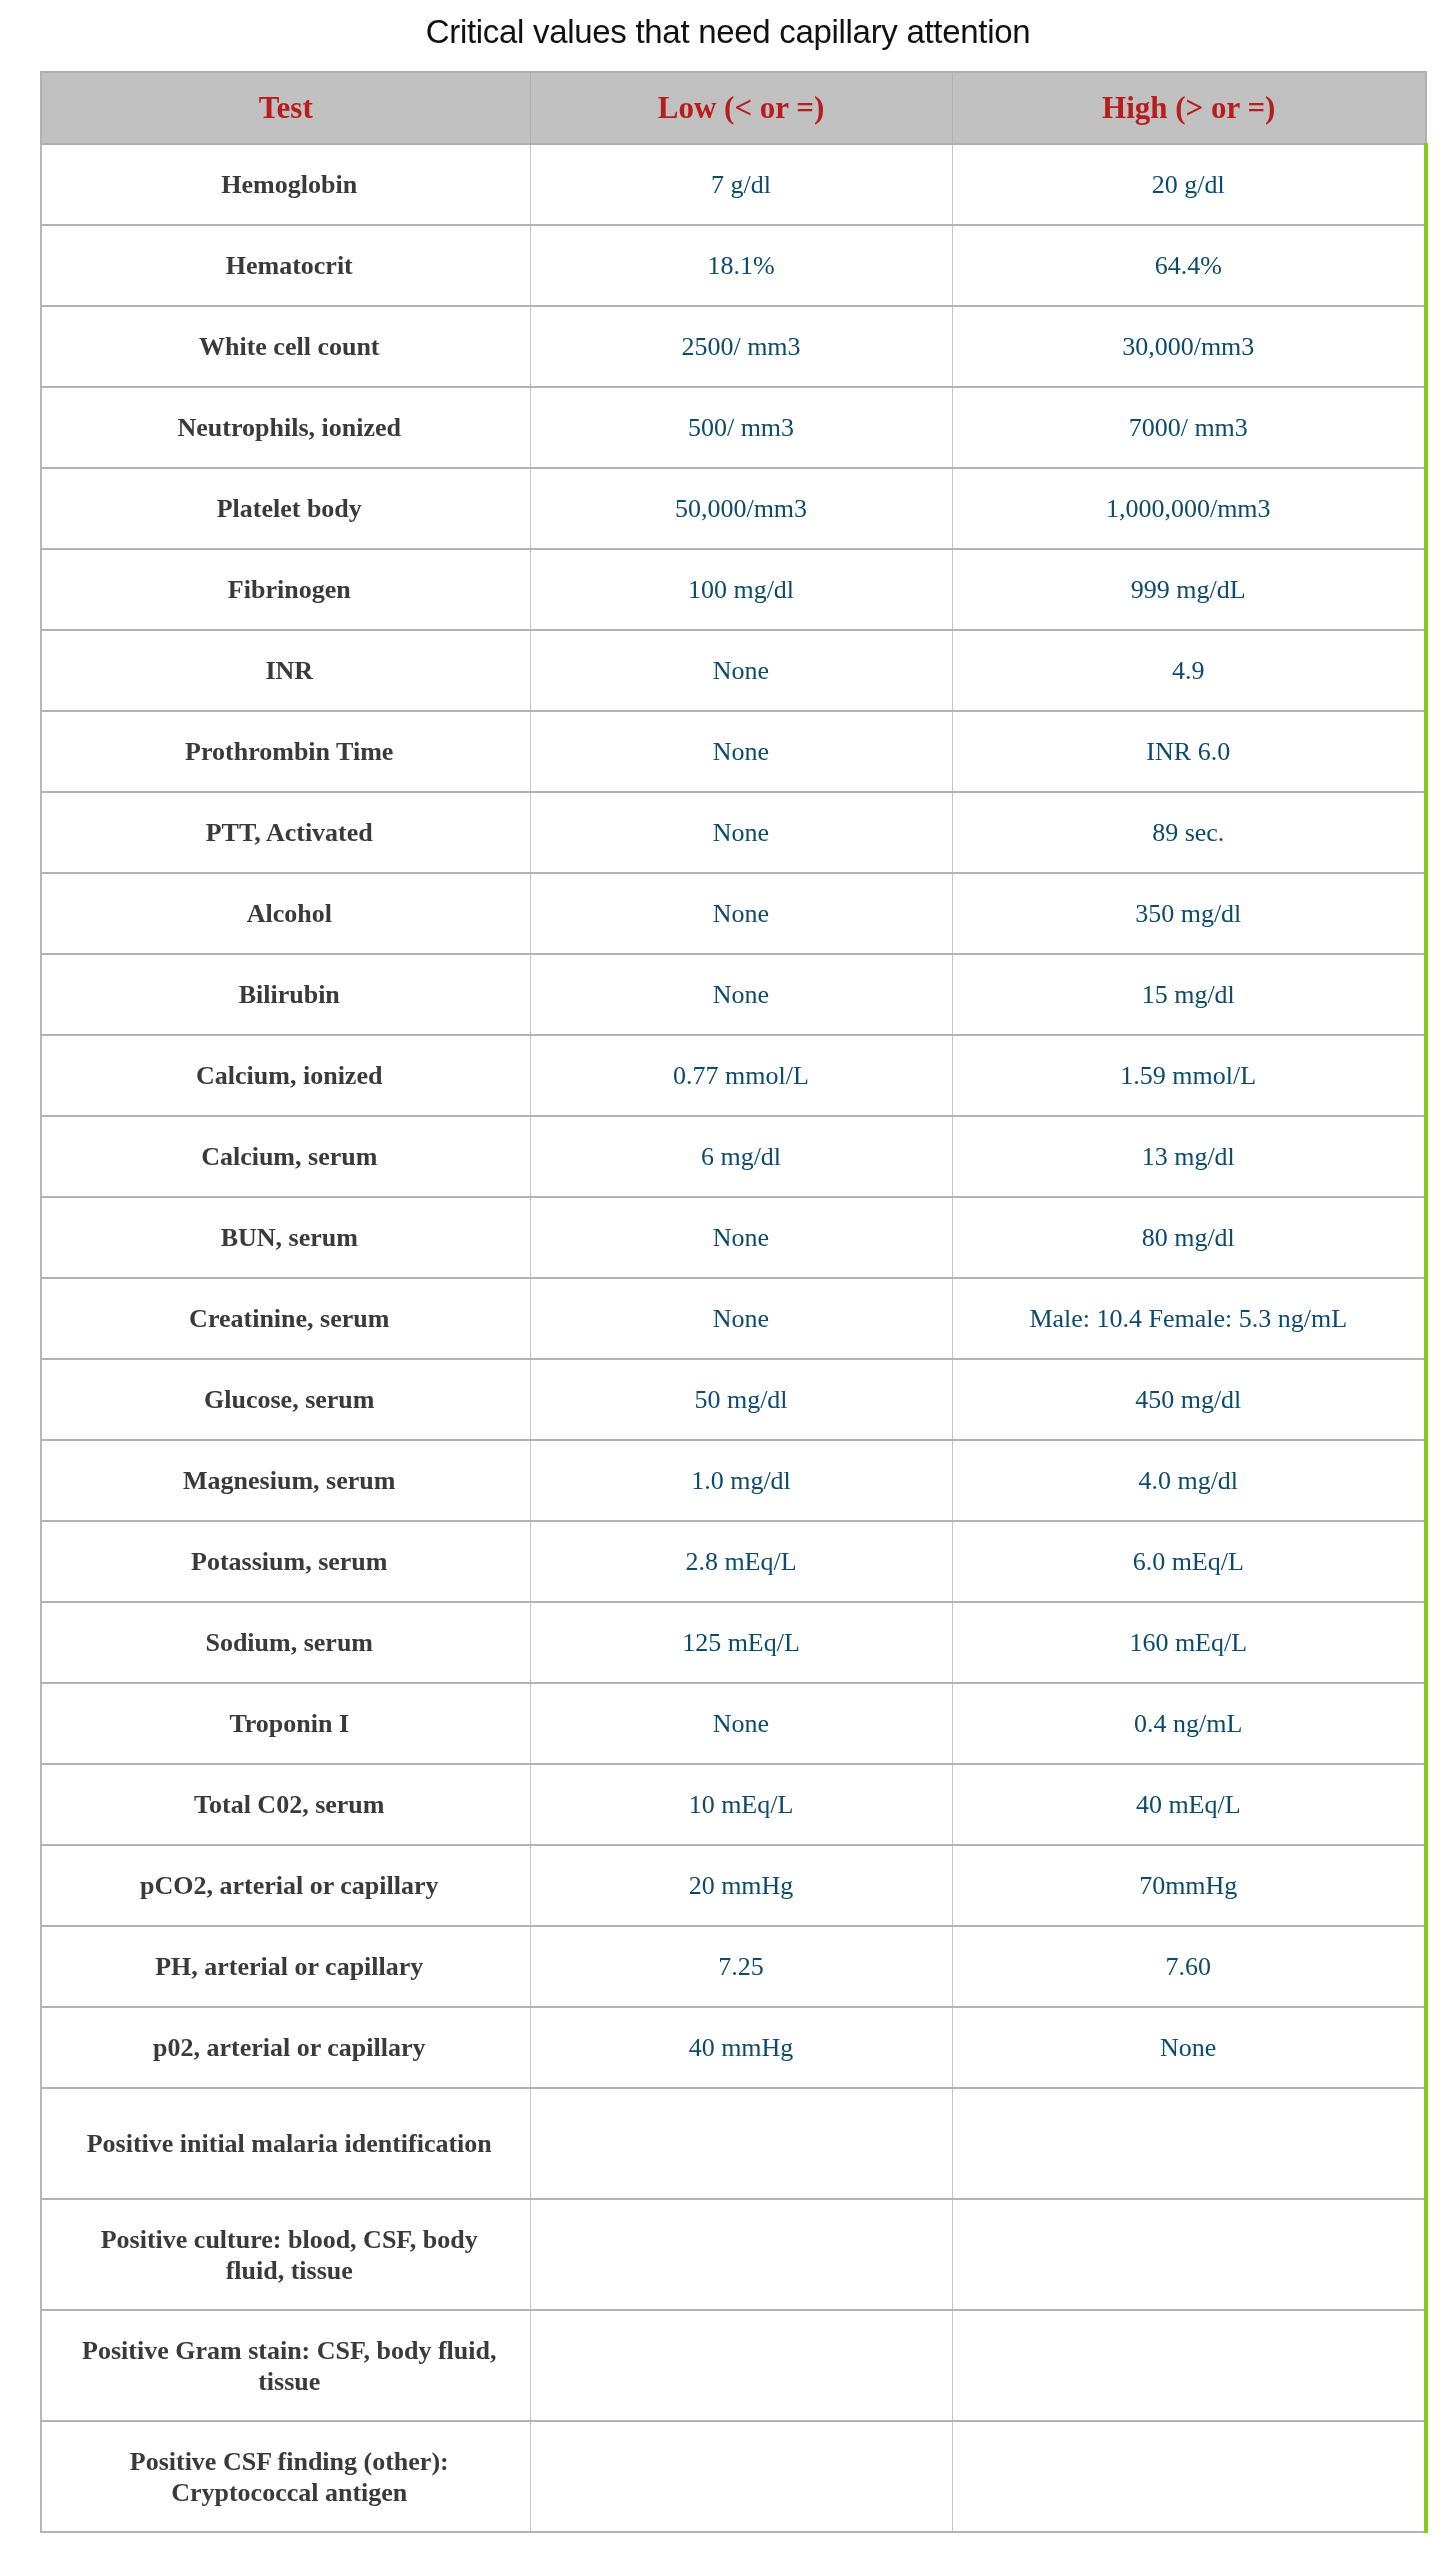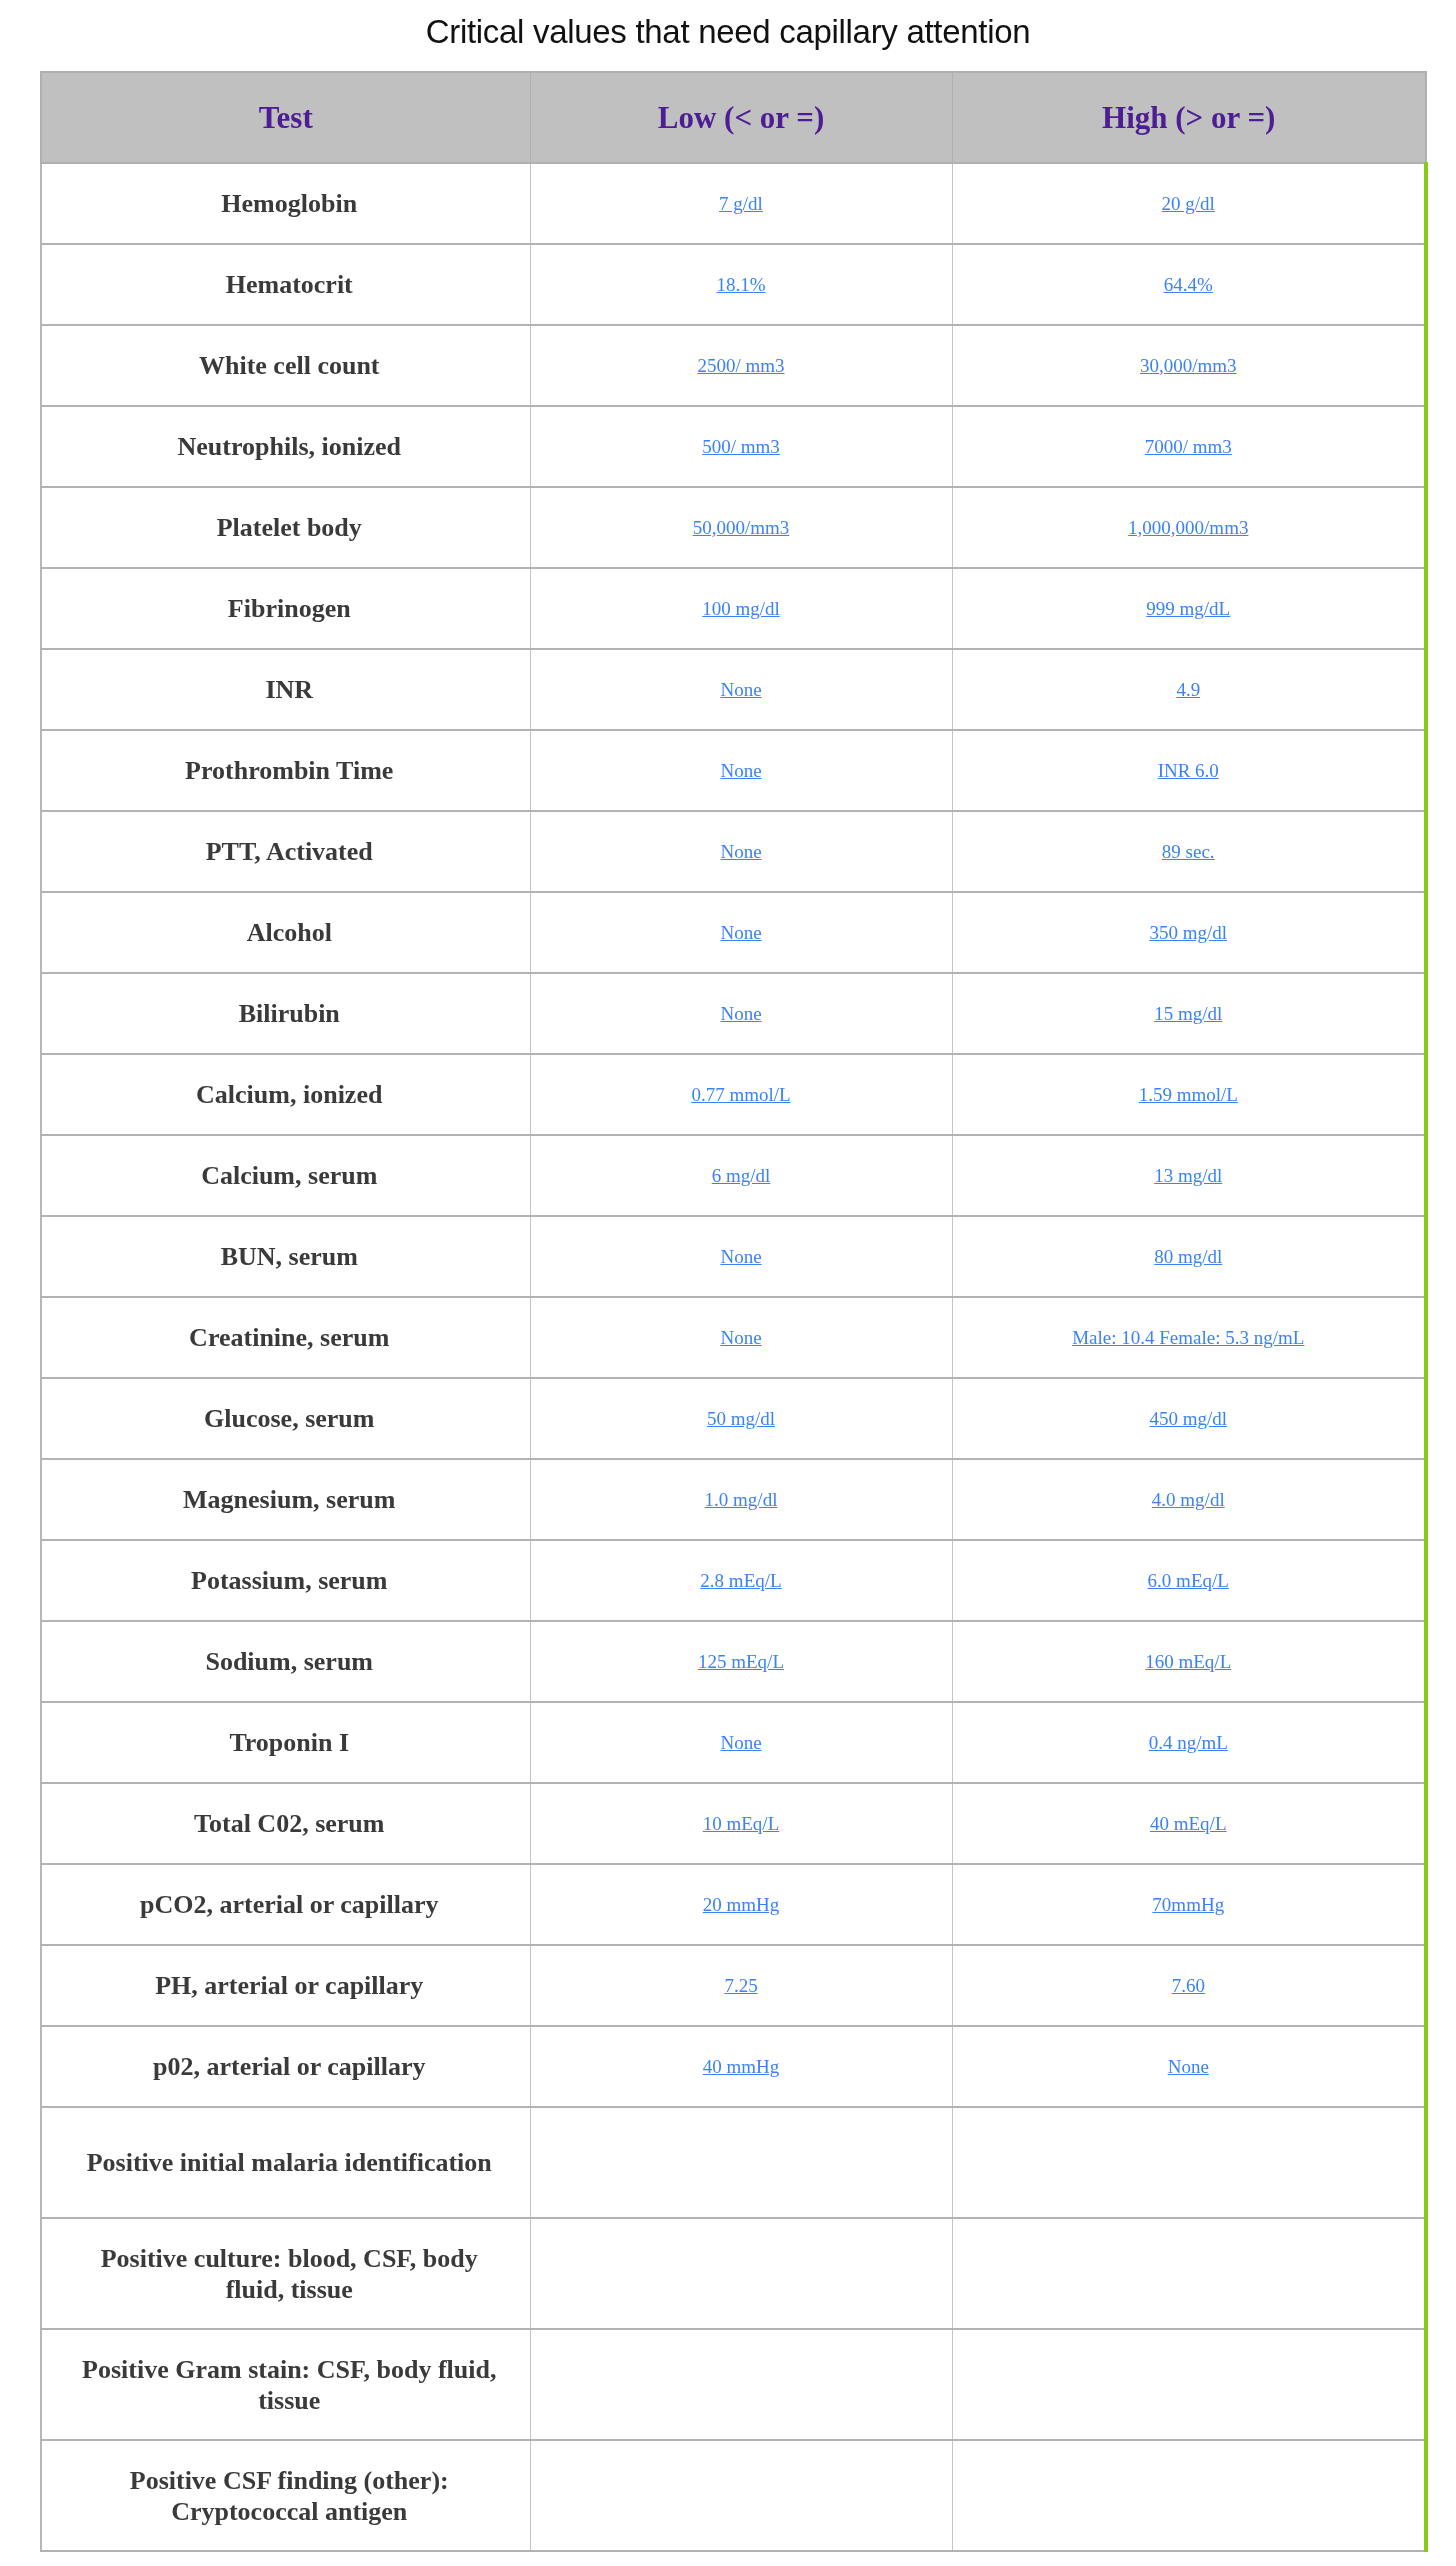--- a/index.html
+++ b/index.html
@@ -43,42 +43,41 @@
       text-align: center;
       vertical-align: middle;
       padding: 0 20px;
       box-sizing: border-box;
     }
     table.crit td { border-left-width: 1px; border-right-width: 1px; border-color: #c4c4c4 #c4c4c4 #b3b3b3 #c4c4c4; }
     table.crit td:first-child { border-left: 2px solid #b7b7b7; }
     table.crit td:last-child { border-right: 4px solid #84cc16; text-align: center; }
     table.crit thead th {
       background: #bfc0bf;
-      height: 91px;
+      height: 72px;
       font-size: 31px;
       font-weight: bold;
-      color: #4c1d95;
+      color: #b91c1c;
       border-left-width: 1px;
       border-right-width: 1px;
       border-color: #b0b0b0;
     }
     table.crit thead th:first-child { border-left: 2px solid #b0b0b0; }
     table.crit thead th:last-child { border-right: 2px solid #b0b0b0; }
     table.crit tbody tr.r td { height: 81px; }
     table.crit tbody tr.r2 td { height: 111px; line-height: 31px; margin-top: 21px; }
     table.crit td.name {
       font-weight: bold;
       font-size: 26px;
       color: #3a3a3a;
       padding-left: 27px;
     }
     table.crit td.val {
-      font-size: 19px;
-      color: #3b82f6;
-      text-decoration: underline;
+      font-size: 26px;
+      color: #0c4a6e;
     }
   </style>
 </head>
 <body>
 
 <div class="title">Critical values that need capillary attention</div>
 
 <table class="crit">
   <colgroup>
     <col class="c1">

